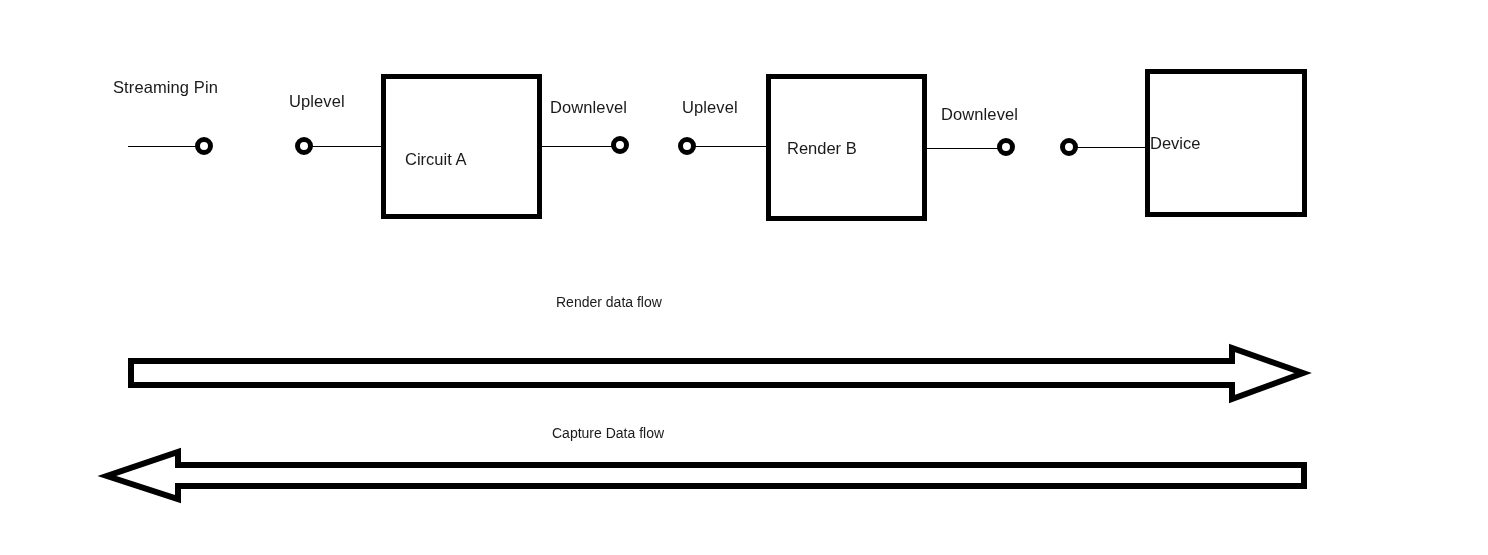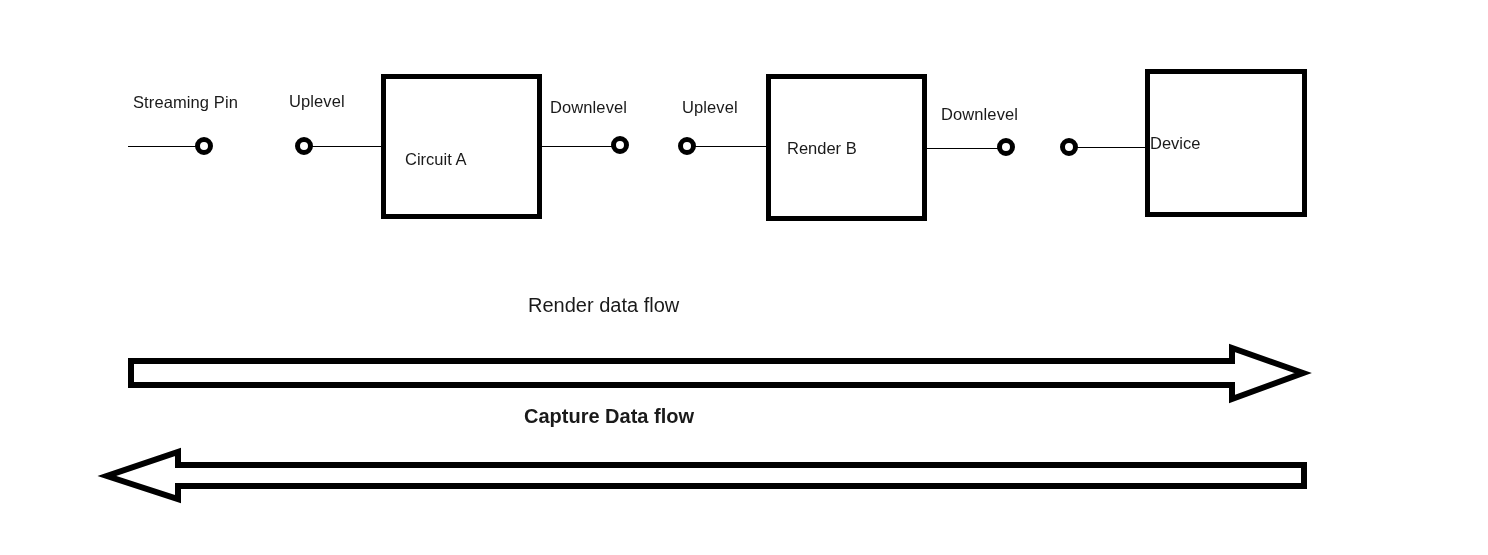--- a/index.html
+++ b/index.html
@@ -21,24 +21,25 @@
   .label {
     position: absolute;
     font-size: 16.5px;
     line-height: 1;
     color: #1a1a1a;
     white-space: nowrap;
     letter-spacing: 0.1px;
   }
   .flow-label {
     position: absolute;
-    font-size: 20px;
+    font-size: 14px;
     line-height: 1;
     color: #1a1a1a;
     white-space: nowrap;
+    margin-left: 28px;
   }
   .box {
     position: absolute;
     box-sizing: border-box;
     border: 5px solid #000000;
     background: #ffffff;
   }
   .box-text {
     position: absolute;
     font-size: 16.5px;
@@ -69,21 +70,21 @@
     stroke: #000000;
     stroke-width: 6;
     stroke-linejoin: miter;
   }
 </style>
 </head>
 <body>
 
 <div id="canvas">
 
-  <div class="label" style="left:113px; top:94px;margin-left:20px;">Streaming Pin</div>
+  <div class="label" style="left:113px; top:79px;">Streaming Pin</div>
   <div class="wire" style="left:128px; top:146px; width:70px;"></div>
   <div class="pin" style="left:195px; top:137px;"></div>
 
   <div class="label" style="left:289px; top:93px;">Uplevel</div>
   <div class="pin" style="left:295px; top:137px;"></div>
   <div class="wire" style="left:312px; top:146px; width:70px;"></div>
 
   <div class="box" style="left:381px; top:74px; width:161px; height:145px;"></div>
   <div class="box-text" style="left:405px; top:140px;margin-top:11px;">Circuit A</div>
 
@@ -107,19 +108,19 @@
 
   <div class="box" style="left:1145px; top:69px; width:162px; height:148px;"></div>
   <div class="box-text" style="left:1150px; top:135px;">Device</div>
 
   <div class="flow-label" style="left:528px; top:295px;">Render data flow</div>
 
   <svg class="arrow-svg" style="left:0px; top:0px; width:1488px; height:555px;" viewBox="0 0 1488 555">
     <path class="arrow-shape" d="M 131,361 L 1232,361 L 1232,348 L 1303,373 L 1232,399 L 1232,385 L 131,385 Z"></path>
   </svg>
 
-  <div class="flow-label" style="left:524px; top:406px;font-weight:bold;">Capture Data flow</div>
+  <div class="flow-label" style="left:524px; top:426px;">Capture Data flow</div>
 
   <svg class="arrow-svg" style="left:0px; top:0px; width:1488px; height:555px;" viewBox="0 0 1488 555">
     <path class="arrow-shape" d="M 1304,465 L 178,465 L 178,452 L 107,476 L 178,499 L 178,486 L 1304,486 Z"></path>
   </svg>
 
 </div>
 
 </body></html>

